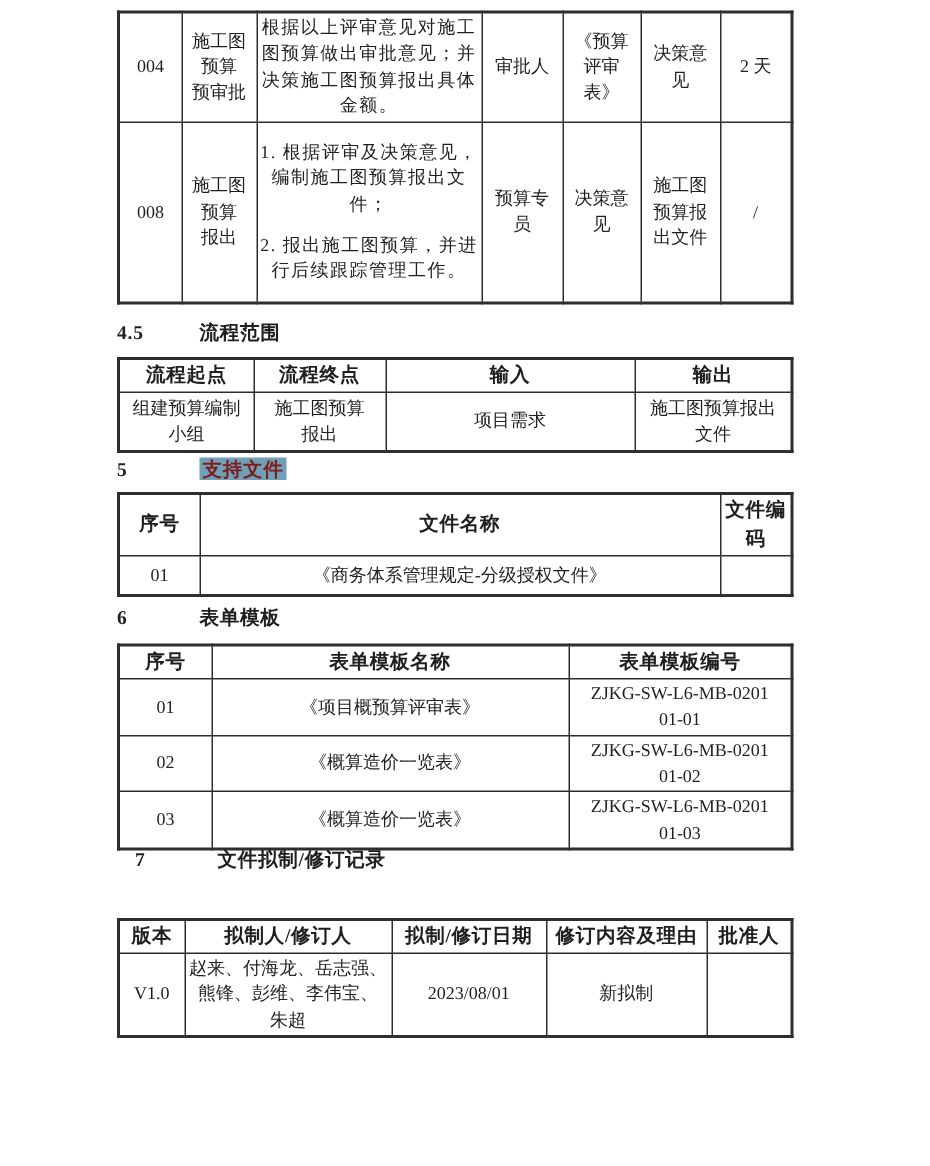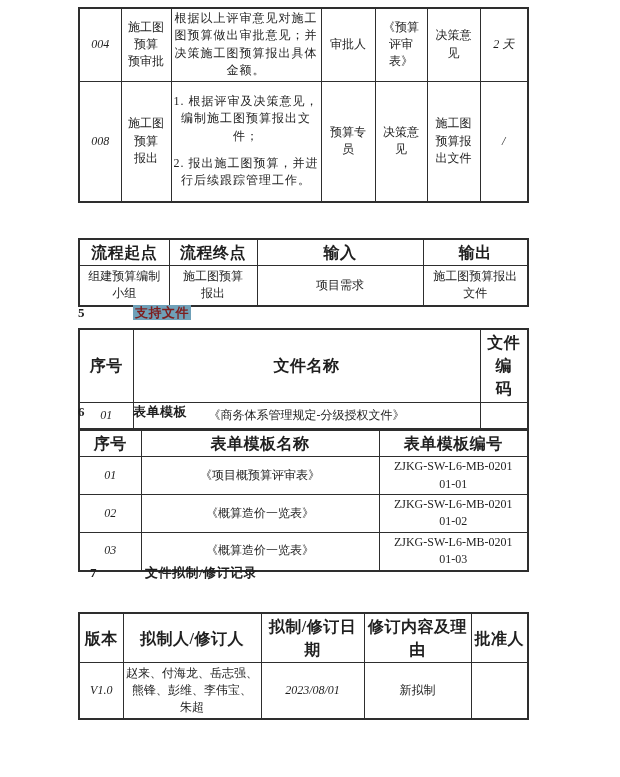--- a/index.html
+++ b/index.html
@@ -13,29 +13,29 @@
     border-collapse:collapse; table-layout:fixed;
     border:2px solid #2e2e2e;
   }
   .doc-table td, .doc-table th {
     border:1px solid #2e2e2e;
     font-size:12px; line-height:1.45;
     text-align:center; vertical-align:middle;
     padding:1px 2px; overflow:hidden;
     font-weight:normal;
   }
-  .doc-table th { font-weight:bold; font-size:16px; letter-spacing:.5px; }
+  .doc-table th { font-weight:bold; font-size:13px; letter-spacing:.5px; }
   .pre { white-space:pre-line; }
   .desc {
     text-align:justify; vertical-align:middle;
     padding:2px 6px; letter-spacing:1px; line-height:1.6;margin-top:32px;
   }
   .desc p { margin:0; }
   .desc p.p2 { margin-top:10px; }
-  .num-cell { font-size:12px;font-style:italic; }
+  .num-cell { font-size:12px; }
   .code-cell { font-size:12.5px; line-height:1.45; letter-spacing:0; }
   .heading {
     position:absolute; left:78px; width:460px;
     font-weight:bold; font-size:13px; letter-spacing:.5px;
     white-space:nowrap;
   }
   .heading .num { display:inline-block; width:55px; font-weight:bold; }
   .hl { padding:0 2px; }
   
   #t1 tr.r0 { height:73px; }
@@ -95,20 +95,23 @@
         <td class="pre">决策意
 见</td>
         <td class="pre">施工图
 预算报
 出文件</td>
         <td class="num-cell">/</td>
       </tr>
     </tbody>
   </table>
 
+  <div class="heading" style="top:213px;">
+    <span class="num">4.5</span><span>流程范围</span>
+  </div>
 
   <table id="t45" class="doc-table" style="top:238px;">
     <colgroup>
       <col style="width:90px">
         <col style="width:88px">
         <col style="width:166px">
         <col style="width:105px">
     </colgroup>
     <tbody>
       <tr class="hdr">

